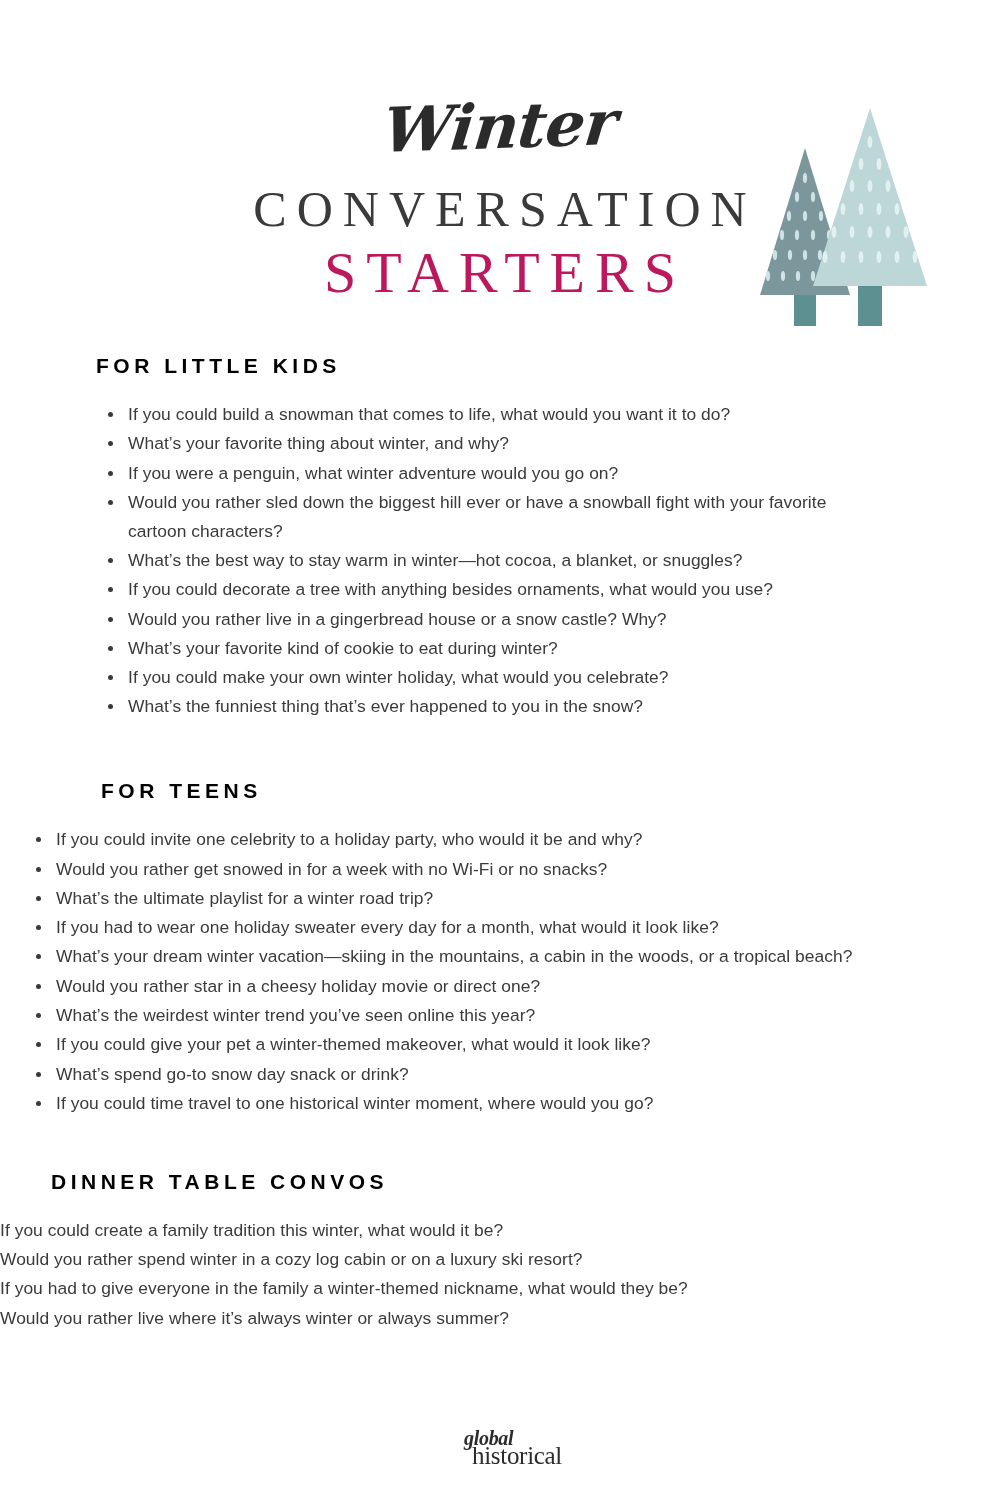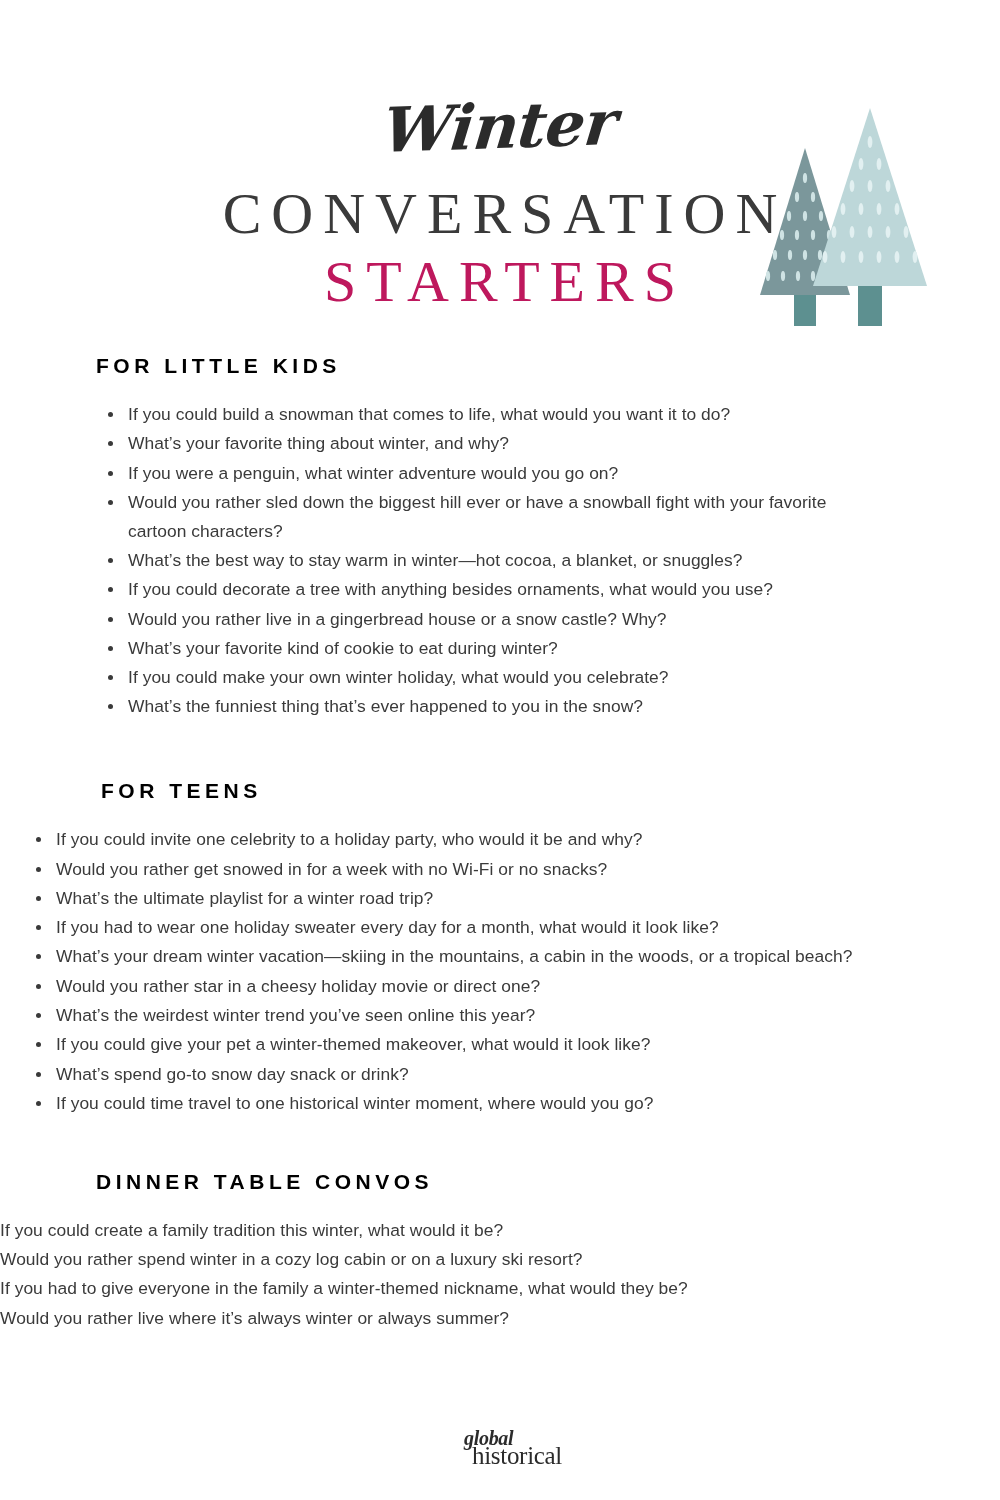--- a/index.html
+++ b/index.html
@@ -48,21 +48,21 @@
     color: #2b2b2b;
     letter-spacing: -1px;
     transform: skewX(-8deg) rotate(-2deg);
     display: inline-block;
     margin-top: 96px;
   }
 
   .title-main {
     font-family: "Liberation Serif", serif;
     font-weight: 400;
-    font-size: 58px;
+    font-size: 50px;
     line-height: 1.18;
     color: #3a3a3a;
     letter-spacing: 10px;
     margin-top: 22px;
     padding-left: 10px;
   }
 
   .title-sub {
     font-family: "Liberation Serif", serif;
     font-weight: 400;
@@ -95,21 +95,21 @@
     font-family: "Liberation Sans", sans-serif;
     font-weight: 700;
     font-size: 21px;
     letter-spacing: 4.5px;
     color: #000000;
     text-transform: uppercase;
   }
 
   .sec-kids   { padding-left: 96px; margin-top: 14px; }
   .sec-teens  { padding-left: 101px; margin-top: 58px; }
-  .sec-dinner { padding-left: 96px; margin-top: 52px; }
+  .sec-dinner { padding-left: 51px; margin-top: 52px; }
 
   ul.items {
     list-style: none;
     margin-top: 22px;
   }
 
   .list-kids   { padding-left: 128px; padding-right: 96px; }
   .list-teens  { padding-left: 56px; padding-right: 78px; }
   .list-dinner { padding-right: 96px; }
 

